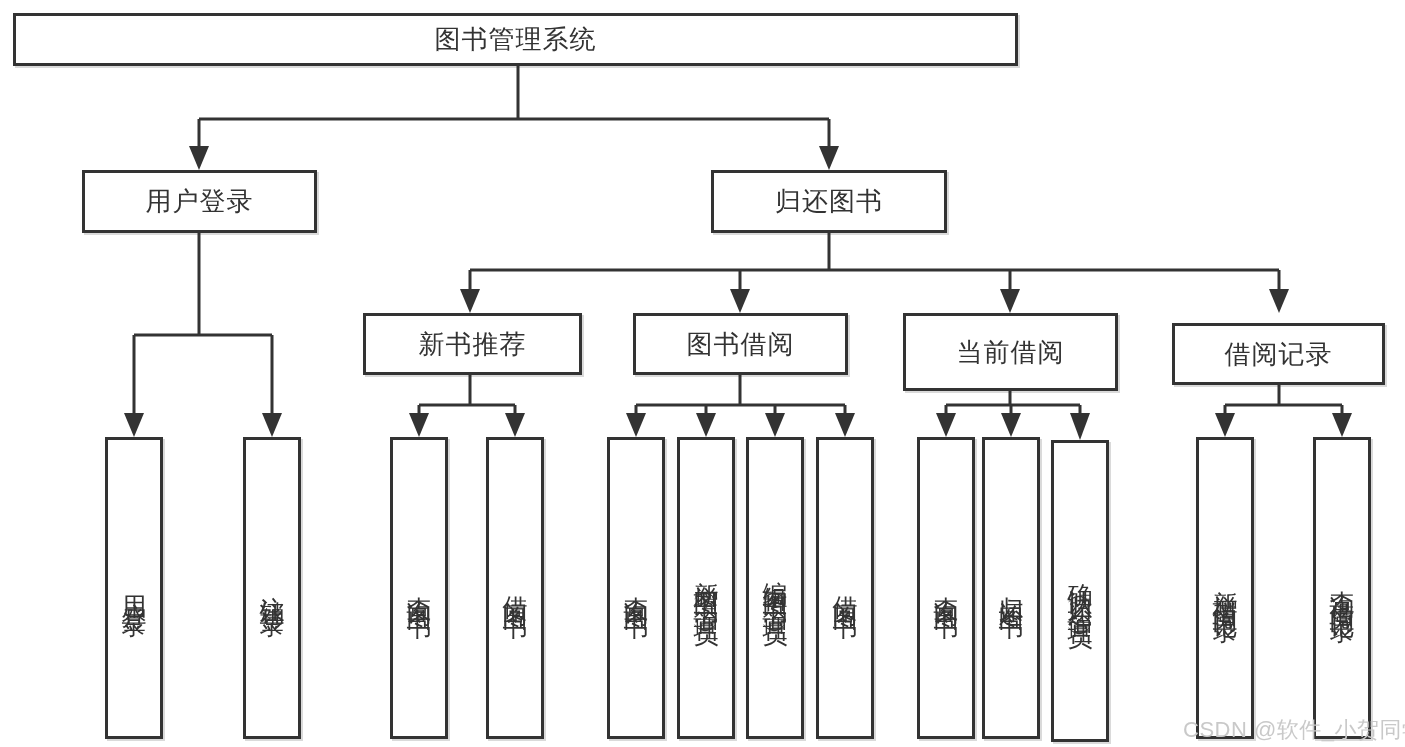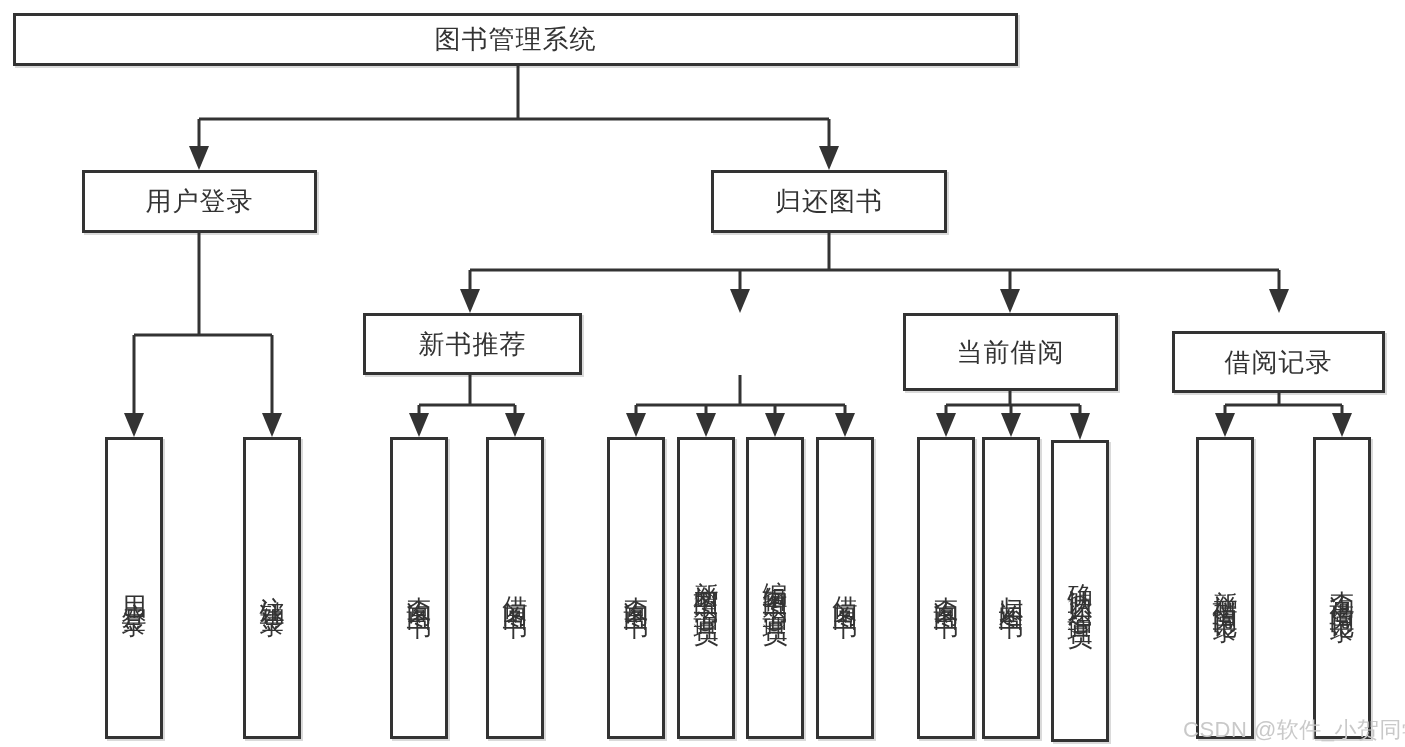--- a/index.html
+++ b/index.html
@@ -30,21 +30,21 @@
     line-height:1;
     white-space:nowrap;
   }
   
   .n-root    { left:13px;   top:13px;  width:1005px; height:53px; }
   .n-login   { left:82px;   top:170px; width:235px;  height:63px; }
   .n-mgmt    { left:711px;  top:170px; width:236px;  height:63px; }
   .n-rec     { left:363px;  top:313px; width:219px;  height:62px; }
   .n-borrow  { left:633px;  top:313px; width:215px;  height:62px; }
   .n-current { left:903px;  top:313px; width:215px;  height:78px; }
-  .n-records { left:1172px; top:331px; width:213px;  height:62px; }
+  .n-records { left:1172px; top:323px; width:213px;  height:62px; }
   
   .leaf { top:437px; width:58px; height:302px; }
   .n-leaf-login    { left:105px; }
   .n-leaf-logout   { left:243px; }
   .n-leaf-rec-q    { left:390px; }
   .n-leaf-rec-b    { left:486px; }
   .n-leaf-bor-q    { left:607px; }
   .n-leaf-bor-add  { left:677px; }
   .n-leaf-bor-edit { left:746px; }
   .n-leaf-bor-b    { left:816px; }
@@ -118,20 +118,23 @@
   <div class="node h-node n-login">
     <span class="label">用户登录</span>
   </div>
   <div class="node h-node n-mgmt">
     <span class="label">归还图书</span>
   </div>
 
   <div class="node h-node n-rec">
     <span class="label">新书推荐</span>
   </div>
+  <div class="node h-node n-borrow">
+    <span class="label">图书借阅</span>
+  </div>
   <div class="node h-node n-current">
     <span class="label">当前借阅</span>
   </div>
   <div class="node h-node n-records">
     <span class="label">借阅记录</span>
   </div>
 
   <div class="node v-node leaf n-leaf-login">
     <span class="label">用户登录</span>
   </div>

